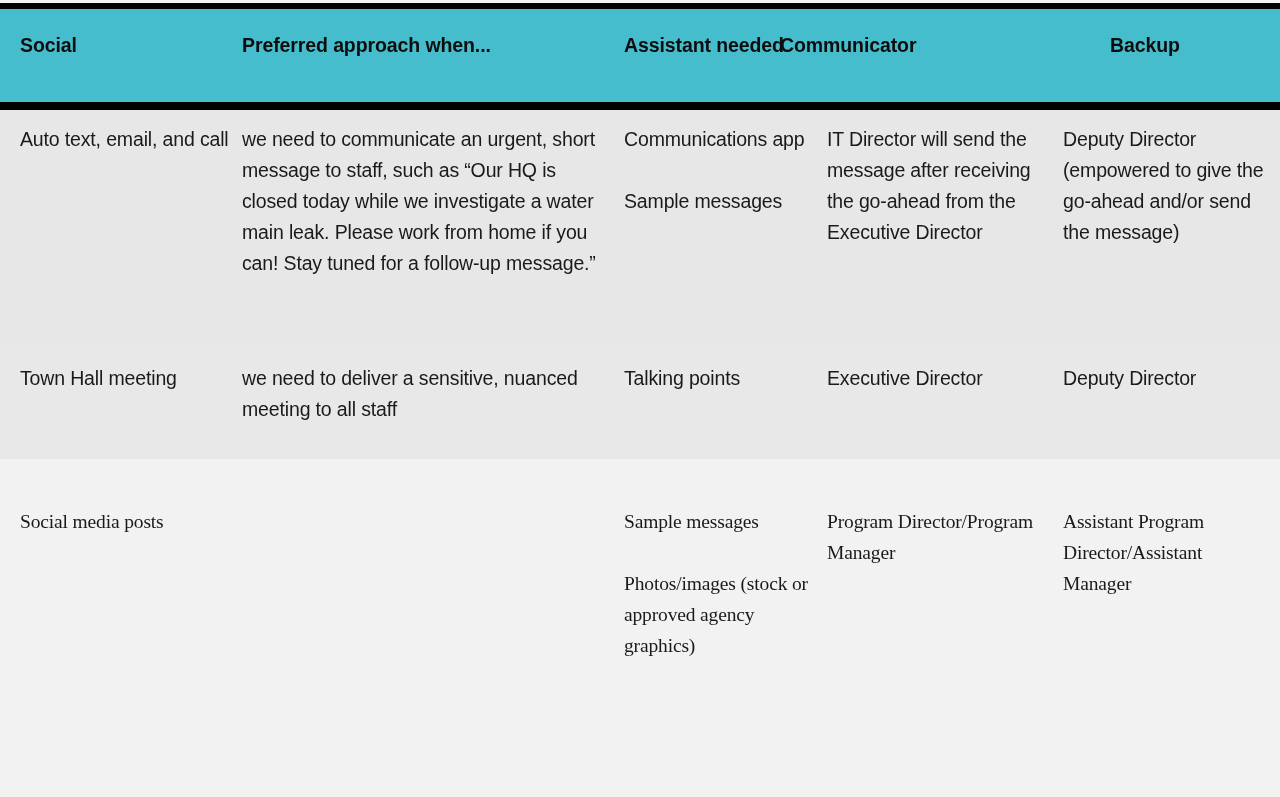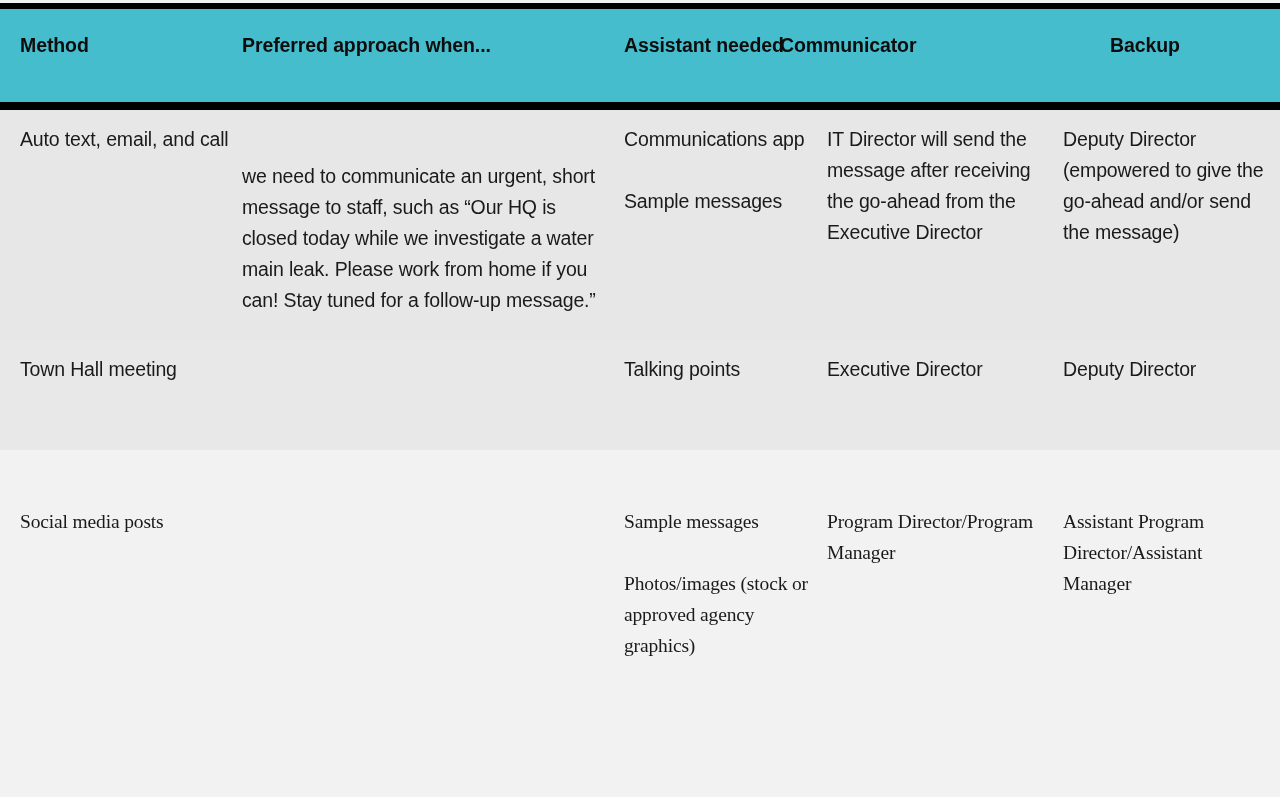--- a/index.html
+++ b/index.html
@@ -57,34 +57,34 @@
   .hcell.c2 { left:624px;  width:185px; }
   .hcell.c3 { left:780px;  width:220px; }
   .hcell.c4 { left:1110px; width:200px; }
 
   
   .row {
     position:absolute;
     left:0; width:1280px;
   }
   .row.r0 { top:110px; height:248px; background:#e7e7e7;padding-left:16px; }
-  .row.r1 { top:340px; height:110px; background:#e8e8e8; }
+  .row.r1 { top:349px; height:110px; background:#e8e8e8; }
   .row.r2 { top:492px; height:329px; background:#f2f2f2;font-family:Liberation Serif, serif; }
 
   .cell {
     position:absolute;
     top:14px;
     color:#1a1a1a;
     font-size:19.5px;
     line-height:31px;
     font-weight:400;
     letter-spacing:-0.15px;
   }
   .cell.c0 { left:20px;   width:215px; }
-  .cell.c1 { left:242px;  width:372px;margin-top:37px; }
+  .cell.c1 { left:242px;  width:372px; }
   .cell.c2 { left:624px;  width:192px; }
   .cell.c3 { left:827px;  width:222px; }
   .cell.c4 { left:1063px; width:212px; }
 
   .cell p { margin:0; }
   .cell p + p { margin-top:31px; }
 
   
   .bottom-strip {
     position:absolute; left:0; top:785px;
@@ -95,40 +95,41 @@
 </head>
 <body>
 
 <div class="table-wrap">
 
   <div class="top-rule"></div>
   <div class="header-band"></div>
   <div class="header-rule"></div>
 
   <div class="header-cells">
-    <div class="hcell c0">Method</div>
+    <div class="hcell c0">Social</div>
     <div class="hcell c1">Preferred approach when...</div>
     <div class="hcell c2">Assistant needed</div>
     <div class="hcell c3">Communicator</div>
     <div class="hcell c4">Backup</div>
   </div>
 
   <div class="row r0">
     <div class="cell c0">Auto text, email, and call</div>
     <div class="cell c1">we need to communicate an urgent, short message to staff, such as “Our HQ is closed today while we investigate a water main leak. Please work from home if you can! Stay tuned for a follow-up message.”</div>
     <div class="cell c2">
         <p>Communications app</p>
         <p>Sample messages</p>
       </div>
     <div class="cell c3">IT Director will send the message after receiving the go-ahead from the Executive Director</div>
     <div class="cell c4">Deputy Director (empowered to give the go-ahead and/or send the message)</div>
   </div>
 
   <div class="row r1">
     <div class="cell c0">Town Hall meeting</div>
+    <div class="cell c1">we need to deliver a sensitive, nuanced meeting to all staff</div>
     <div class="cell c2">
         <p>Talking points</p>
       </div>
     <div class="cell c3">Executive Director</div>
     <div class="cell c4">Deputy Director</div>
   </div>
 
   <div class="row r2">
     <div class="cell c0">Social media posts</div>
     <div class="cell c2">

